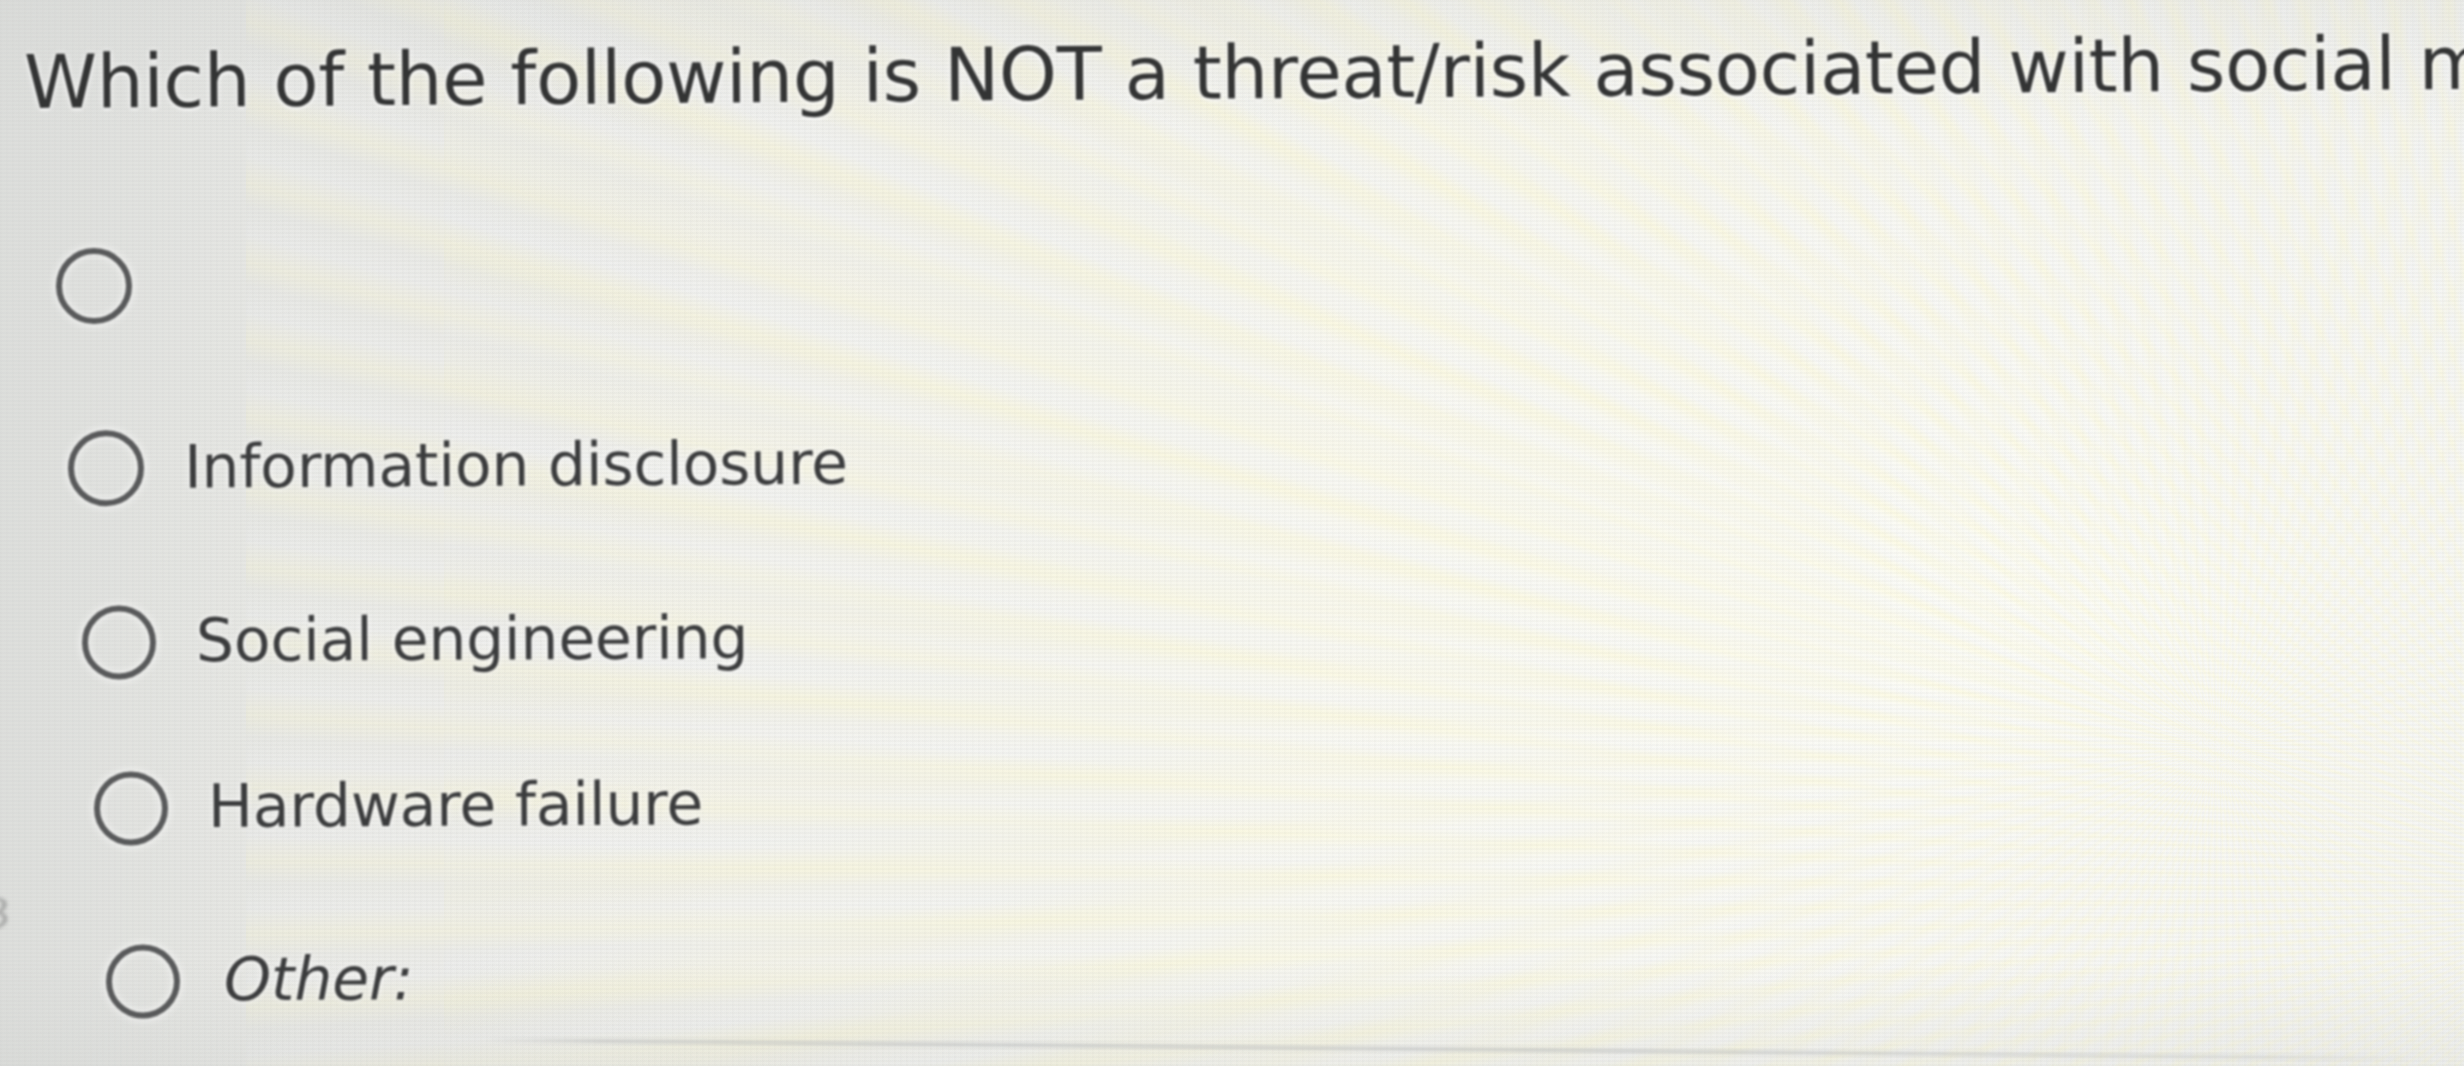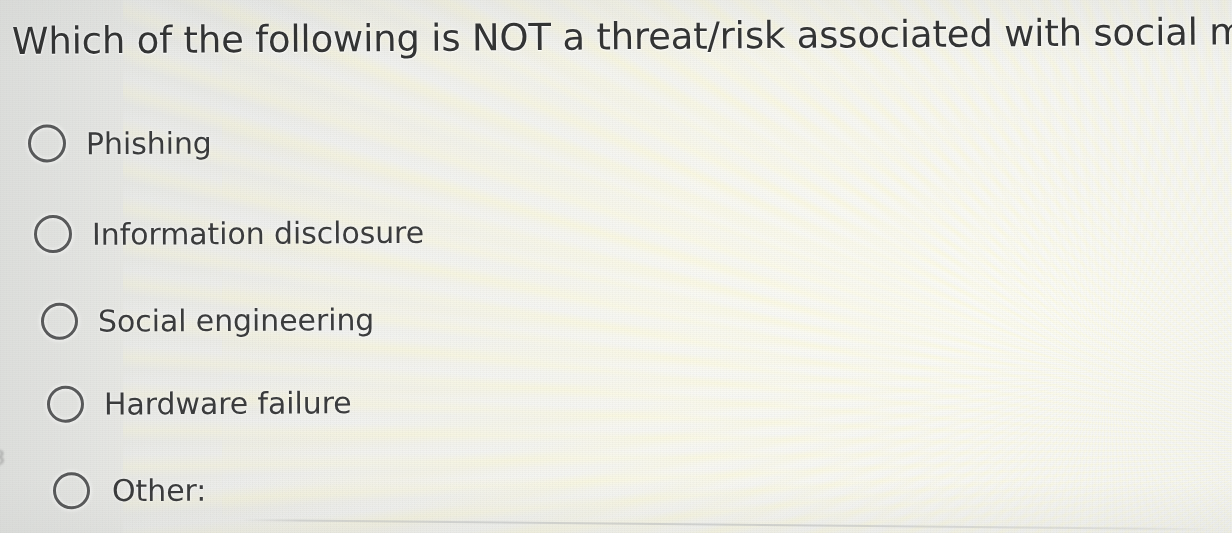--- a/index.html
+++ b/index.html
@@ -150,21 +150,21 @@
     height: 37px;
   }
 
   .option-label {
     margin-left: 20px;
     font-size: 30px;
     color: #3b3c3d;
     letter-spacing: -0.1px;
     text-shadow: 0 0 3px rgba(255,255,255,0.95);
   }
-  .option-row:nth-child(5) .option-label { margin-left: 22px; }
+  .option-row:nth-child(5) .option-label { margin-left: 22px; font-style: italic; }
 
   
   .other-input-line {
     position: absolute;
     left: 243px;
     top: 519px;
     width: 968px;
     height: 2px;
     background: linear-gradient(90deg,
         rgba(196,198,198,0.0) 0%,
@@ -205,21 +205,20 @@
   <div class="content">
 
     <div class="question">
       <span>Which of the following is NOT a threat/risk associated with social media?</span>
     </div>
 
     <div class="options">
 
       <div class="option-row">
         <span class="radio"></span>
-        <span class="option-label">Phishing</span>
       </div>
 
       <div class="option-row">
         <span class="radio"></span>
         <span class="option-label">Information disclosure</span>
       </div>
 
       <div class="option-row">
         <span class="radio"></span>
         <span class="option-label">Social engineering</span>

